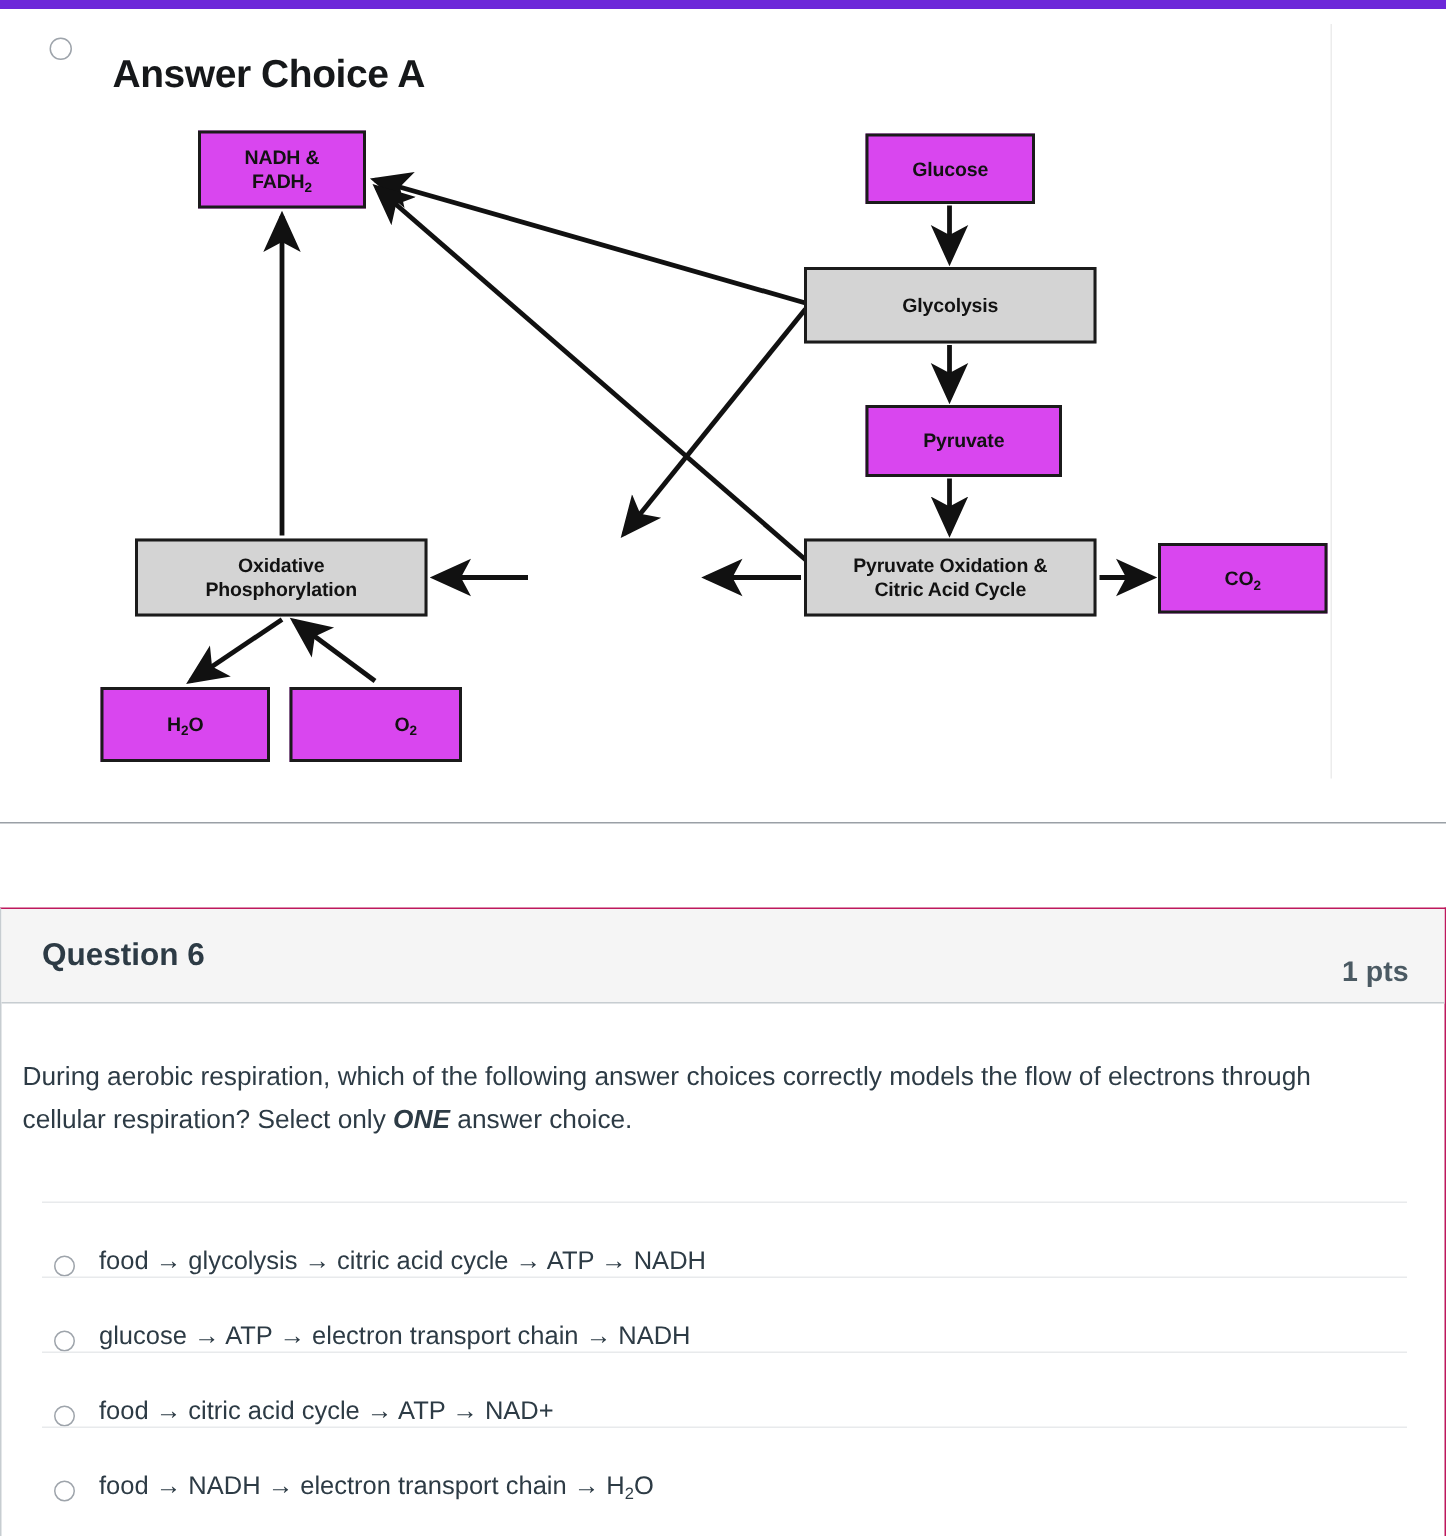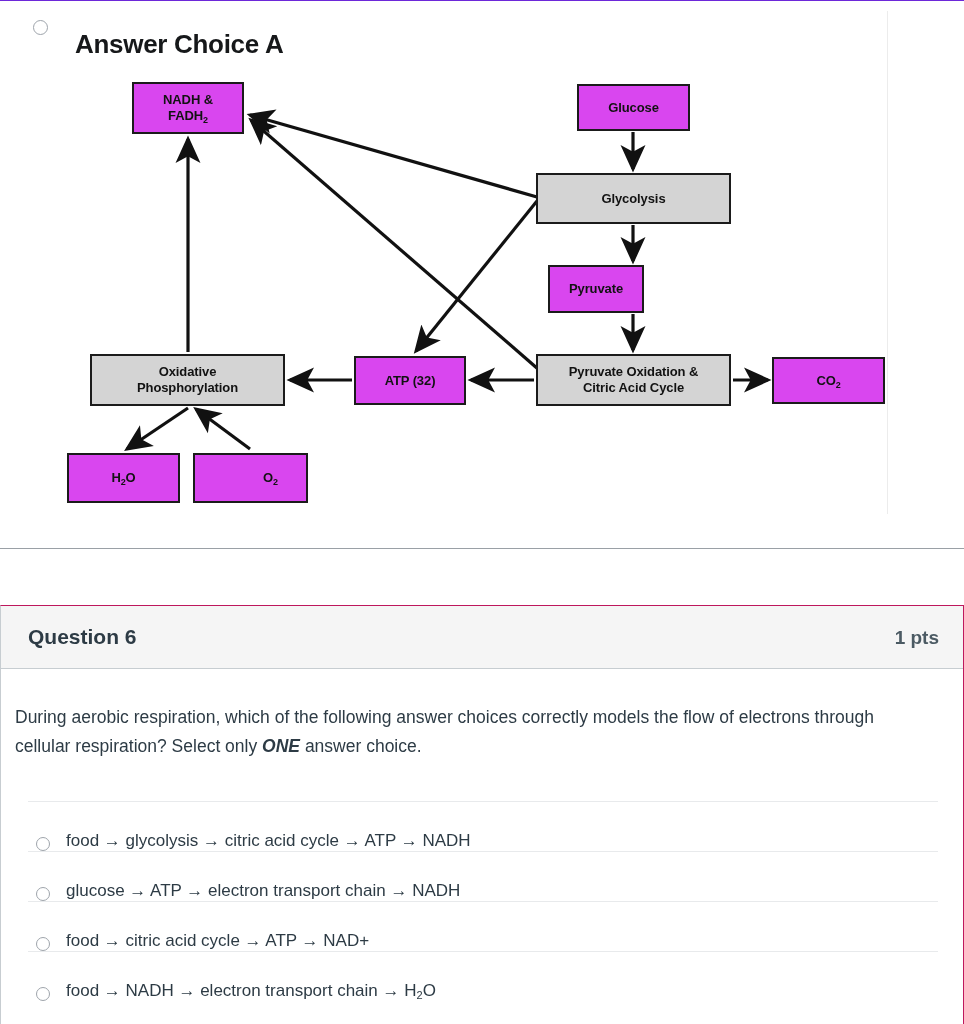--- a/index.html
+++ b/index.html
@@ -16,21 +16,21 @@
     overflow: hidden;
   }
 
   
   .answer-block {
     position: absolute;
     left: 0; top: 0;
     width: 964px;
     height: 549px;
     background: #ffffff;
-    border-top: 1px solid #6d28d9;
+    border-top: 6px solid #6d28d9;
     border-bottom: 1px solid #9aa0a6;
   }
   .answer-radio {
     position: absolute;
     left: 33px; top: 19px;
     width: 15px; height: 15px;
     border: 1.4px solid #9ea4ab;
     border-radius: 50%;
     background: #fff;
   }
@@ -100,21 +100,21 @@
   }
   .q-title {
     position: absolute;
     left: 27px; top: 19px;
     font-size: 21px;
     font-weight: 700;
     color: #2d3b45;
   }
   .q-points {
     position: absolute;
-    right: 24px; top: 21px;
+    right: 24px; top: 32px;
     font-size: 19px;
     font-weight: 700;
     color: #4b5a63;
   }
   .q-body {
     position: relative;
     padding: 34px 27px 0 14px;
   }
   .q-text {
     font-size: 17.5px;
@@ -207,34 +207,31 @@
       </div>
 
       <div class="dbox" style="left:577px; top:83px; width:113px; height:47px;">
         <span>Glucose</span>
       </div>
 
       <div class="dbox shaded" style="left:536px; top:172px; width:195px; height:51px;">
         <span>Glycolysis</span>
       </div>
 
-      <div class="dbox" style="left:548px; top:264px; width:96px; height:48px;">
+      <div class="dbox" style="left:577px; top:264px; width:131px; height:48px;">
         <span>Pyruvate</span>
       </div>
 
       <div class="dbox shaded" style="left:90px; top:353px; width:195px; height:52px;">
         <span>
           <span>Oxidative</span><br>
           <span>Phosphorylation</span>
         </span>
       </div>
 
-      <div class="dbox" style="left:354px; top:355px; width:112px; height:49px;">
-        <span>ATP (32)</span>
-      </div>
 
       <div class="dbox shaded" style="left:536px; top:353px; width:195px; height:52px;">
         <span>
           <span>Pyruvate Oxidation &amp;</span><br>
           <span>Citric Acid Cycle</span>
         </span>
       </div>
 
       <div class="dbox" style="left:772px; top:356px; width:113px; height:47px;">
         <span>

